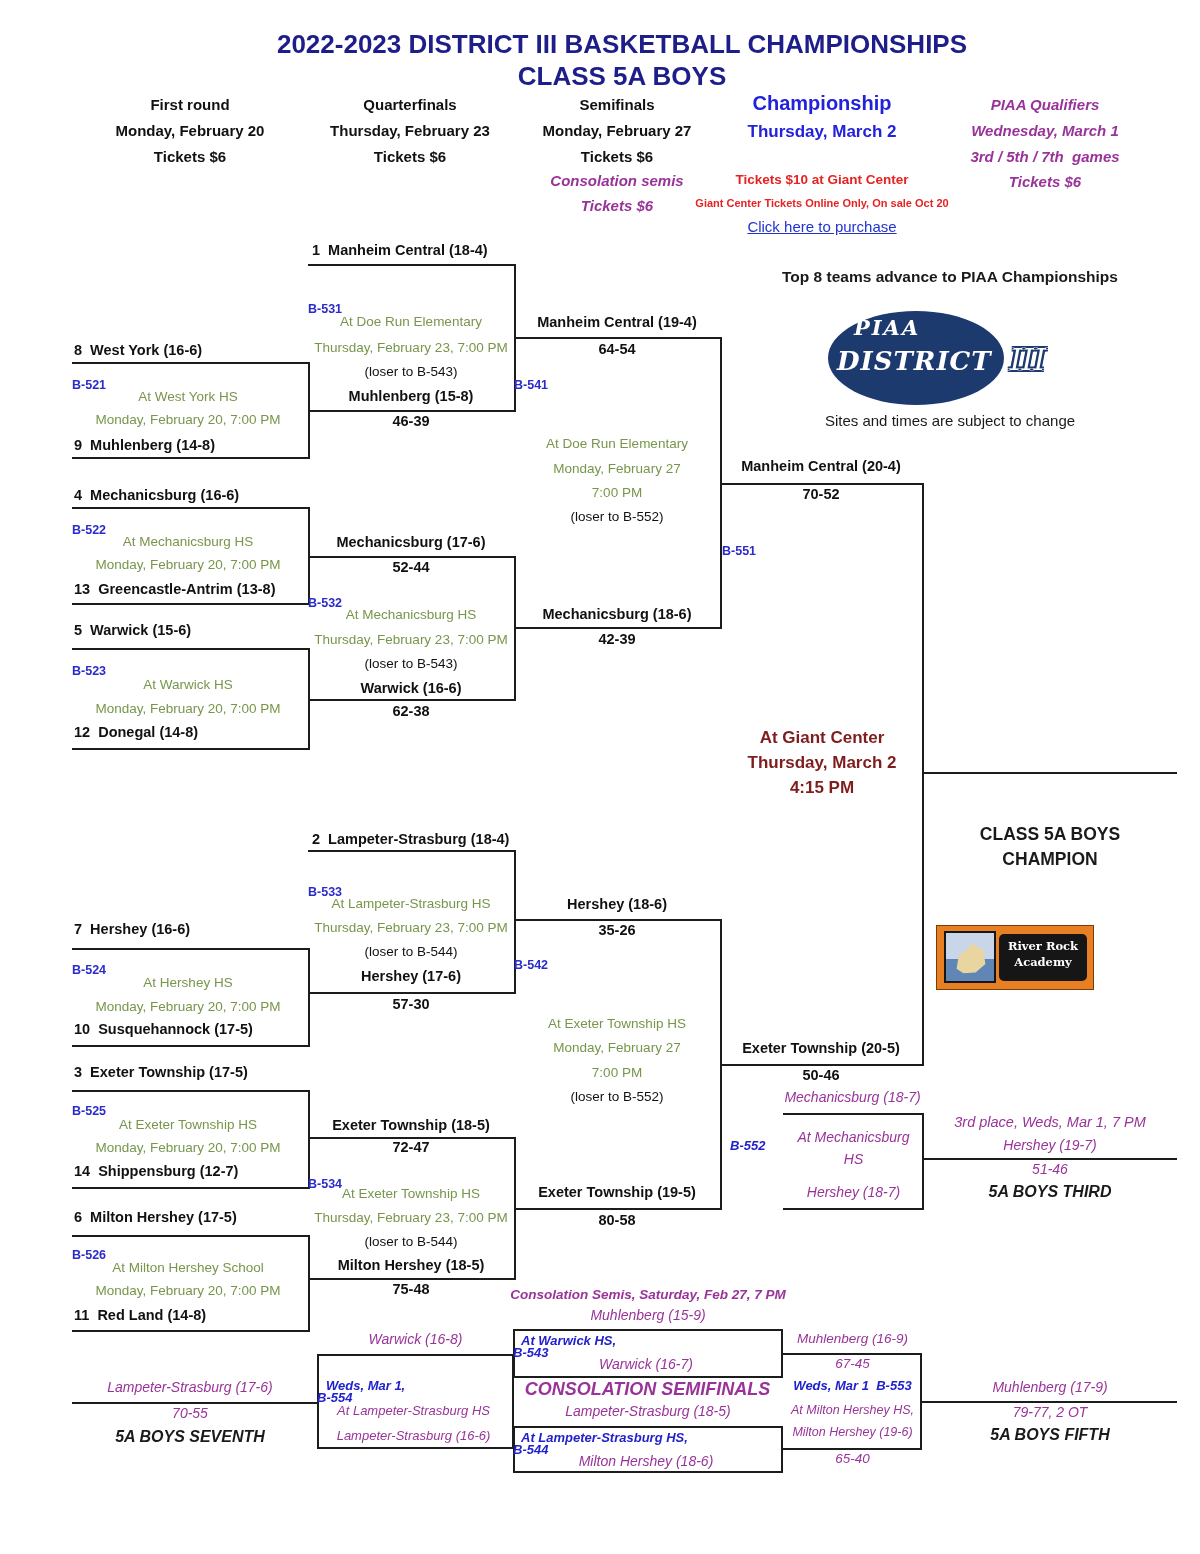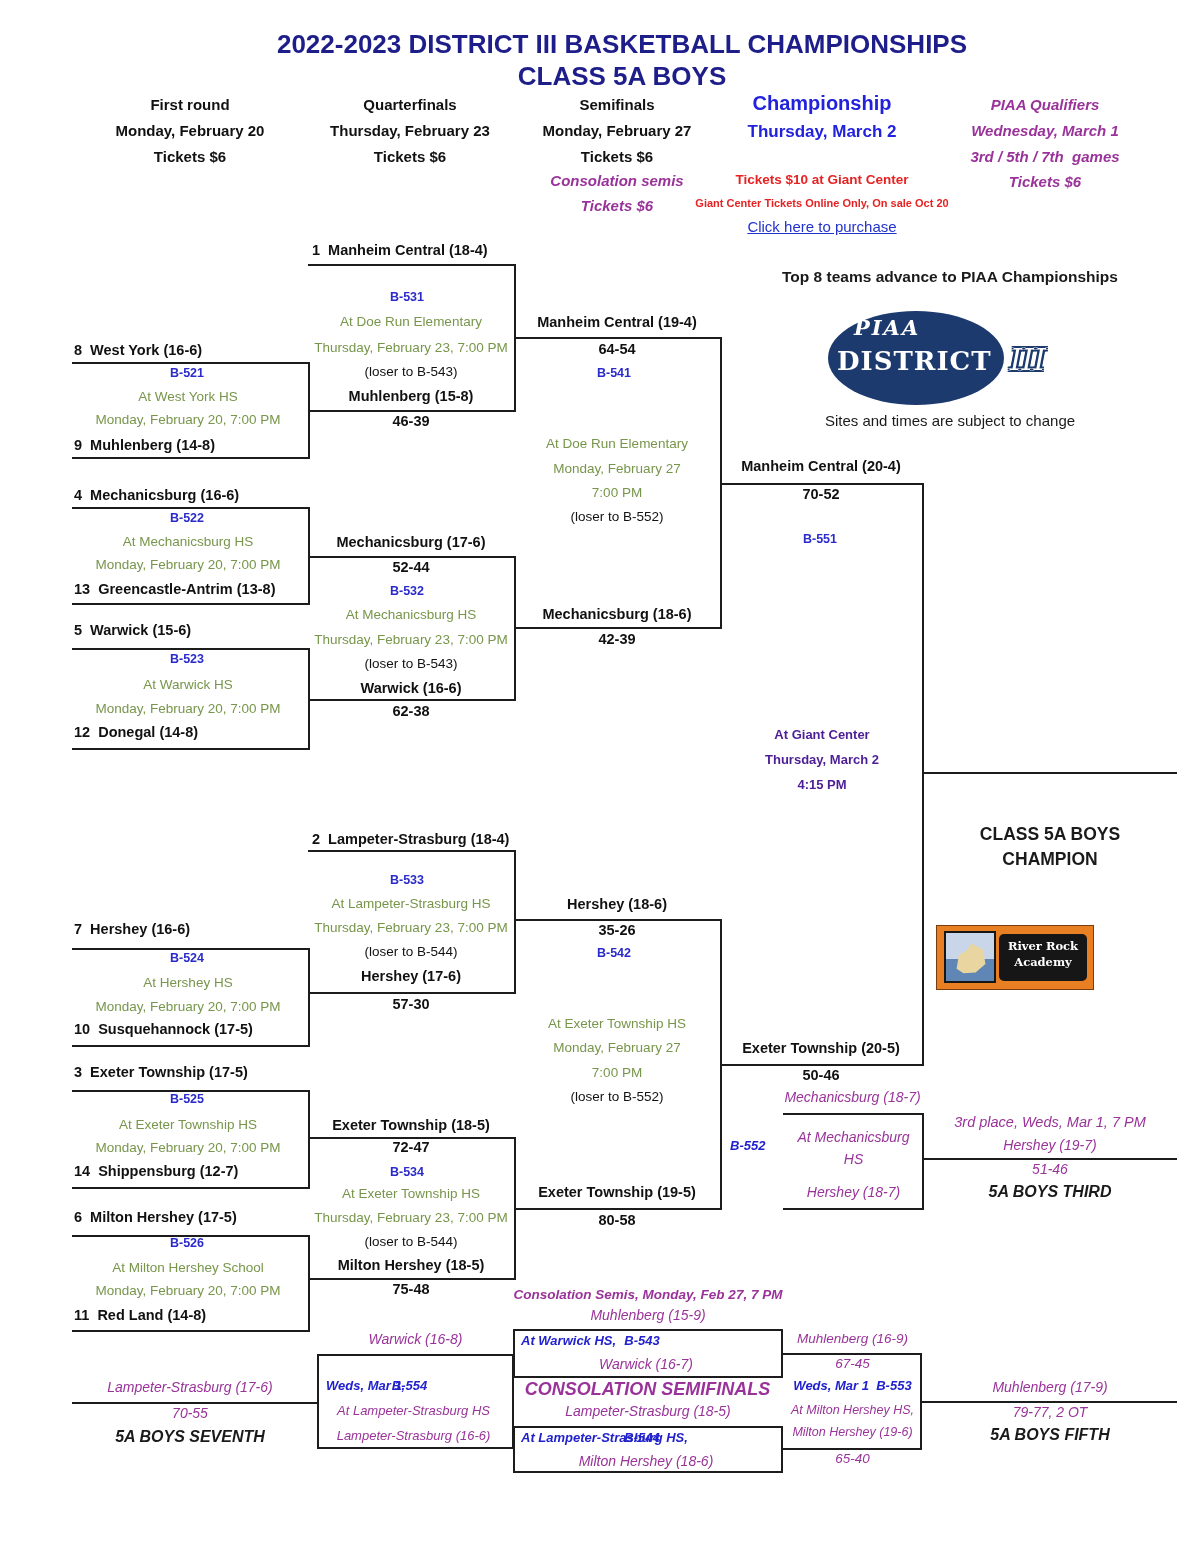--- a/index.html
+++ b/index.html
@@ -1,27 +1,27 @@
 <!DOCTYPE html>
 <html><head>
 <meta charset="utf-8">
 <style>
   html,body{margin:0;padding:0;background:#fff;}
   #page{position:relative;width:1200px;height:1554px;background:#fff;overflow:hidden;
         font-family:"Liberation Sans",sans-serif;color:#1a1a1a;}
   .t{position:absolute;white-space:nowrap;line-height:1.15;}
   .c{text-align:center;}
-  .r{text-align:center;}
+  .r{text-align:left;margin-top:12px;}
   .h{position:absolute;height:2px;background:#1c1c1c;}
   .v{position:absolute;width:2px;background:#1c1c1c;}
   .box{position:absolute;border:2px solid #1c1c1c;background:#fff;}
   .tm{font-weight:bold;font-size:14.5px;color:#111;}
   .sc{font-weight:bold;font-size:14.5px;color:#111;}
   .st{font-size:13.5px;color:#78964b;}
-  .gb{font-size:13px;color:#4c1d95;font-weight:bold;}
+  .gb{font-size:17px;color:#7f1d1d;font-weight:bold;}
   .bc{font-weight:bold;font-size:12.5px;color:#2b2bcb;}
   .nt{font-size:13.5px;color:#111;}
   .pi{font-style:italic;font-size:14px;color:#993399;}
   .pis{font-style:italic;font-size:12.5px;color:#993399;}
   .pbi{font-style:italic;font-weight:bold;font-size:14px;color:#993399;}
   .bbi{font-style:italic;font-weight:bold;font-size:13px;color:#2222cc;}
   .bk{font-style:italic;font-weight:bold;font-size:16px;color:#1a1a1a;}
   .hdr{font-weight:bold;font-size:15px;color:#111;}
   .title{font-weight:bold;font-size:26px;color:#1e1e8a;}
   .champ-name{font-weight:bold;font-size:20px;color:#2222dd;}
@@ -70,21 +70,21 @@
   <div class="t c pbi" style="left:935px;top:122px;width:220px;font-size:15px">Wednesday, March 1</div>
   <div class="t c pbi" style="left:935px;top:148px;width:220px;font-size:15px">3rd / 5th / 7th&nbsp; games</div>
   <div class="t c pbi" style="left:935px;top:173px;width:220px;font-size:15px">Tickets $6</div>
 
   <div class="t c" style="left:750px;top:268px;width:400px;font-weight:bold;font-size:15.5px">Top 8 teams advance to PIAA Championships</div>
   <div class="t c" style="left:790px;top:412px;width:320px;font-size:15px">Sites and times are subject to change</div>
 
   <div style="position:absolute;left:828px;top:303px;width:230px;height:110px">
     <div class="ell" style="left:0;top:8px;width:176px;height:94px"></div>
     <div class="t serif" style="left:26px;top:13px;font-weight:bold;font-style:italic;font-size:21px;color:#fff;letter-spacing:2px">PIAA</div>
-    <div class="t serif" style="left:9px;top:44px;font-weight:bold;font-size:26px;color:#fff;letter-spacing:1px">DISTRICT</div>
+    <div class="t serif" style="left:9px;top:44px;font-weight:bold;font-style:italic;font-size:26px;color:#fff;letter-spacing:1px">DISTRICT</div>
     <div class="t serif outline3" style="left:182px;top:40px;font-weight:normal;font-style:italic;font-size:30px">III</div>
   </div>
 
 
   <div style="position:absolute;left:936px;top:925px;width:156px;height:63px;background:#e87f22;border:1px solid #7a3c0a">
     <div style="position:absolute;left:7px;top:5px;width:48px;height:48px;border:2px solid #161616;background:linear-gradient(#c9d6ea 0 55%,#5f86b5 55% 100%)">
       <div class="rock" style="left:6px;top:6px;width:38px;height:38px"></div>
     </div>
     <div class="rr-text" style="left:62px;top:8px;width:88px;height:42px;padding-top:5px">
       <div>River Rock</div>
@@ -252,21 +252,21 @@
   <div class="t c pi" style="left:925px;top:1114px;width:250px;font-size:14.5px">3rd place, Weds, Mar 1, 7 PM</div>
   <div class="t c pi" style="left:770px;top:1089px;width:165px">Mechanicsburg (18-7)</div>
   <div class="t bbi" style="left:730px;top:1139px">B-552</div>
   <div class="t c pi" style="left:783px;top:1129px;width:141px">At Mechanicsburg</div>
   <div class="t c pi" style="left:783px;top:1151px;width:141px">HS</div>
   <div class="t c pi" style="left:783px;top:1184px;width:141px">Hershey (18-7)</div>
   <div class="t c pi" style="left:925px;top:1137px;width:250px">Hershey (19-7)</div>
   <div class="t c pi" style="left:925px;top:1161px;width:250px">51-46</div>
   <div class="t c bk" style="left:925px;top:1183px;width:250px">5A BOYS THIRD</div>
 
-  <div class="t c pbi" style="left:508px;top:1287px;width:280px;font-size:13.5px">Consolation Semis, Monday, Feb 27, 7 PM</div>
+  <div class="t c pbi" style="left:508px;top:1287px;width:280px;font-size:13.5px">Consolation Semis, Saturday, Feb 27, 7 PM</div>
   <div class="t c pi" style="left:513px;top:1307px;width:270px">Muhlenberg (15-9)</div>
   <div class="box" style="left:513px;top:1329px;width:266px;height:45px"></div>
   <div class="t bbi" style="left:521px;top:1334px">At Warwick HS,</div>
   <div class="t r bbi" style="left:513px;top:1334px;width:258px">B-543</div>
   <div class="t c pi" style="left:513px;top:1356px;width:266px">Warwick (16-7)</div>
   <div class="t c pbi" style="left:505px;top:1379px;width:285px;font-size:18px">CONSOLATION SEMIFINALS</div>
   <div class="t c pi" style="left:513px;top:1403px;width:270px">Lampeter-Strasburg (18-5)</div>
   <div class="box" style="left:513px;top:1426px;width:266px;height:43px"></div>
   <div class="t bbi" style="left:521px;top:1431px">At Lampeter-Strasburg HS,</div>
   <div class="t r bbi" style="left:513px;top:1431px;width:258px">B-544</div>

